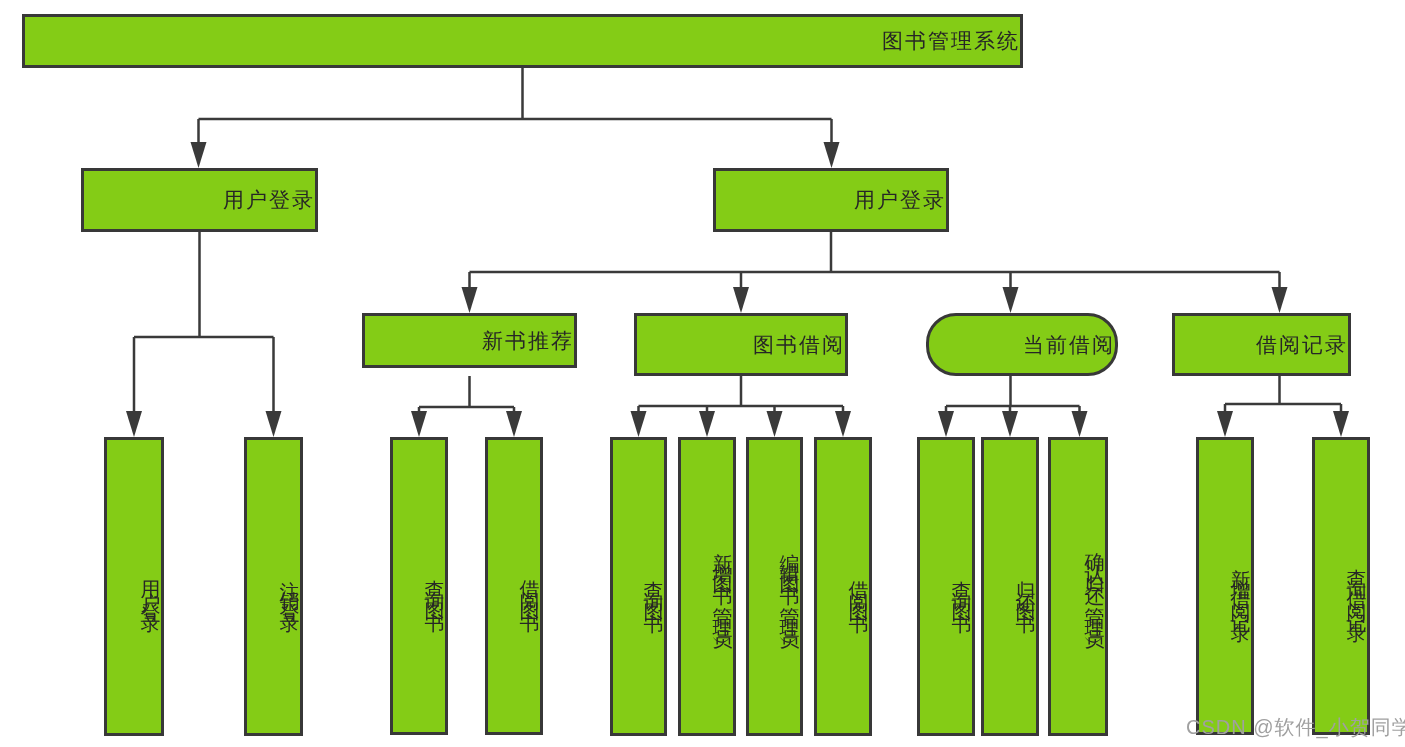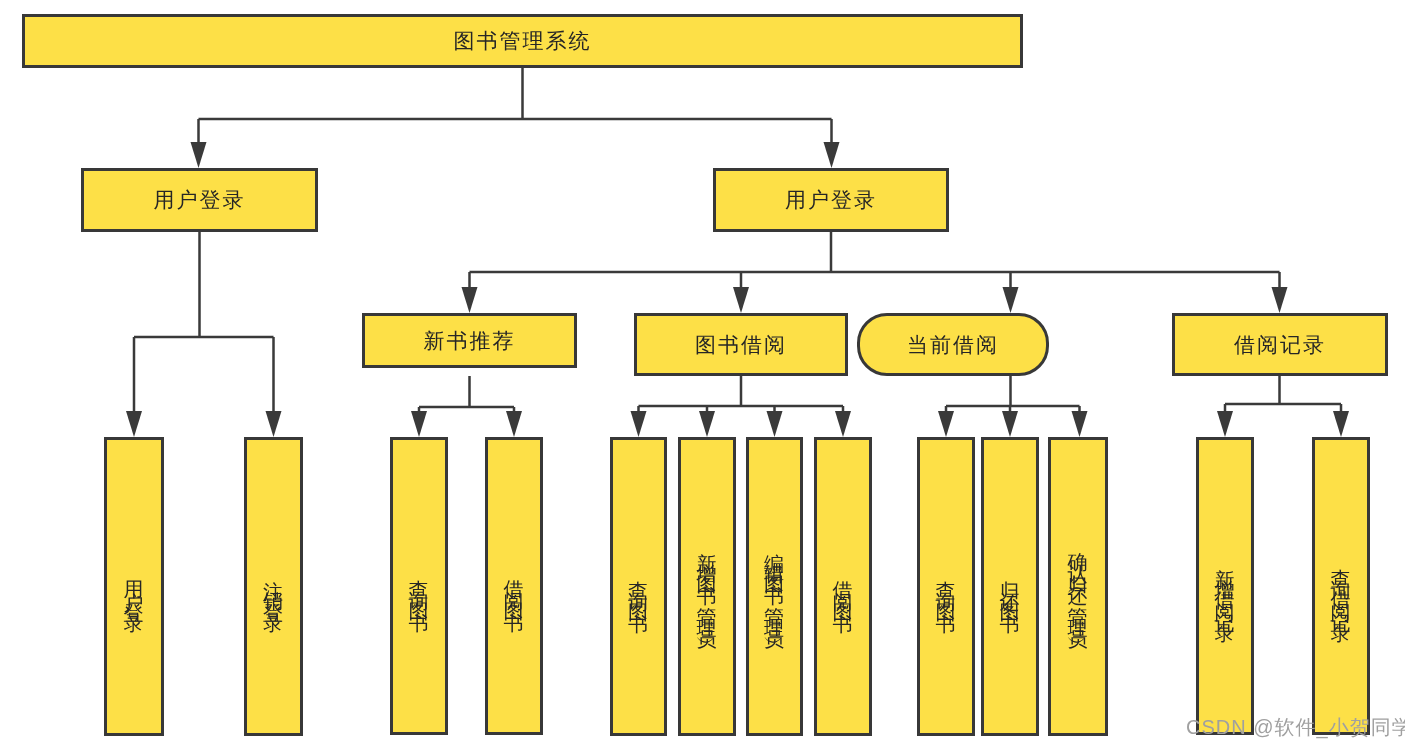--- a/index.html
+++ b/index.html
@@ -18,25 +18,25 @@
   .connectors {
     position: absolute;
     left: 0; top: 0;
     width: 1405px; height: 747px;
     pointer-events: none;
   }
   .node {
     position: absolute;
     box-sizing: border-box;
     border: 3px solid #383838;
-    background: #fde047;
+    background: #84cc16;
     color: #262626;
     display: flex;
     align-items: center;
-    justify-content: center;
+    justify-content: flex-end;
     font-size: 21px;
     letter-spacing: 2px;
     white-space: nowrap;
     z-index: 2;
   }
   .leaf {
     font-size: 20px;
   }
   .leaf .vtext {
     writing-mode: vertical-rl;
@@ -53,22 +53,22 @@
     color: #a0a0a0;
     z-index: 5;
     white-space: nowrap;
   }
   
   #n-root   { left: 22px;   top: 14px;  width: 1001px; height: 54px; }
   #n-login  { left: 81px;   top: 168px; width: 237px;  height: 64px; }
   #n-mgmt   { left: 713px;  top: 168px; width: 236px;  height: 64px; }
   #n-newb   { left: 362px;  top: 313px; width: 215px;  height: 55px; }
   #n-borrow { left: 634px;  top: 313px; width: 214px;  height: 63px; }
-  #n-cur    { left: 857px;  top: 313px; width: 192px;  height: 63px; border-radius: 30px; }
-  #n-rec    { left: 1172px; top: 313px; width: 216px;  height: 63px; }
+  #n-cur    { left: 926px;  top: 313px; width: 192px;  height: 63px; border-radius: 30px; }
+  #n-rec    { left: 1172px; top: 313px; width: 179px;  height: 63px; }
   #l-g1a { left: 104px;  top: 437px; width: 60px; height: 299px; }
   #l-g1b { left: 244px;  top: 437px; width: 59px; height: 299px; }
   #l-g2a { left: 390px;  top: 437px; width: 58px; height: 298px; }
   #l-g2b { left: 485px;  top: 437px; width: 58px; height: 298px; }
   #l-g3a { left: 610px;  top: 437px; width: 57px; height: 299px; }
   #l-g3b { left: 678px;  top: 437px; width: 58px; height: 299px; }
   #l-g3c { left: 746px;  top: 437px; width: 57px; height: 299px; }
   #l-g3d { left: 814px;  top: 437px; width: 58px; height: 299px; }
   #l-g4a { left: 917px;  top: 437px; width: 58px; height: 299px; }
   #l-g4b { left: 981px;  top: 437px; width: 58px; height: 299px; }

